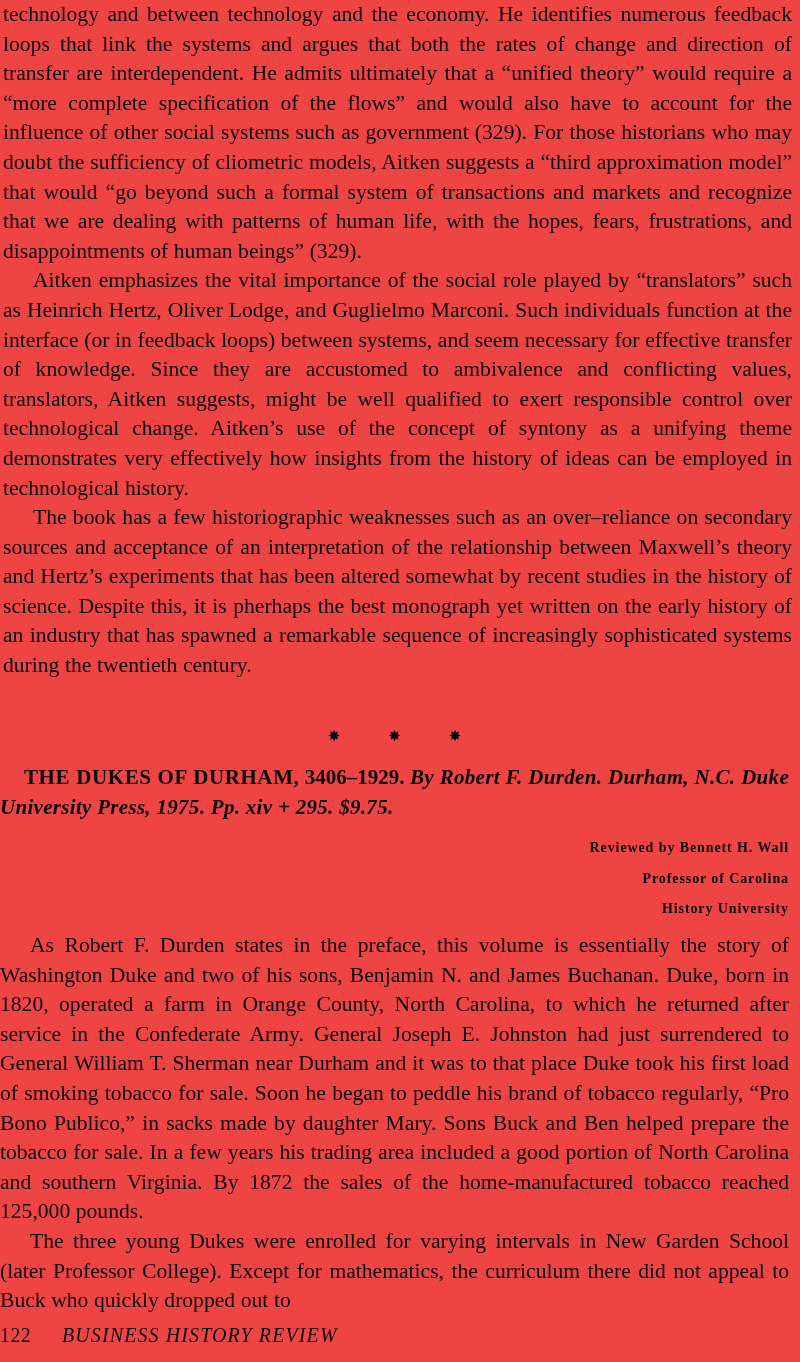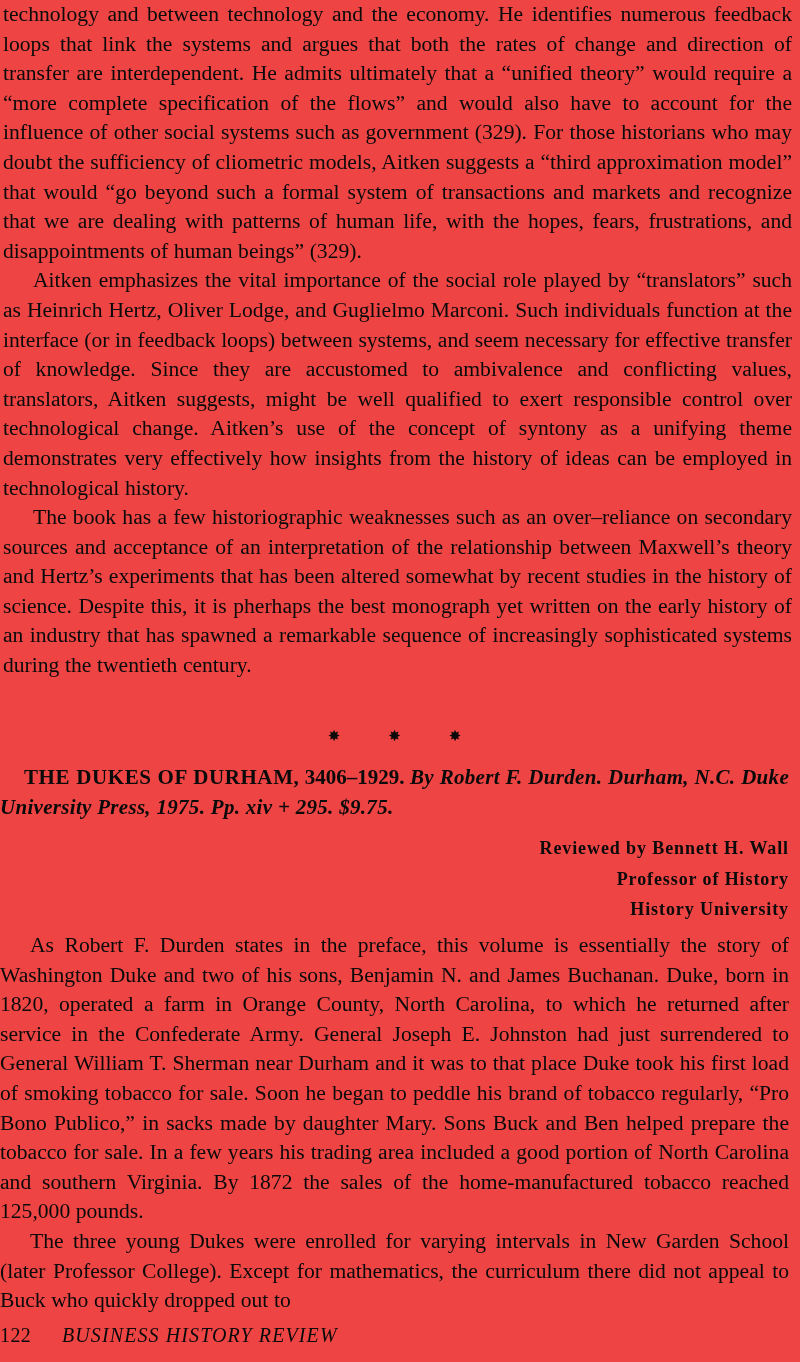--- a/index.html
+++ b/index.html
@@ -91,21 +91,21 @@
   }
 
   
   .reviewer {
     position: absolute;
     left: 0;
     top: 833px;
     width: 789px;
     text-align: right;
     font-weight: bold;
-    font-size: 18px;
+    font-size: 14px;
     line-height: 30.5px;
     letter-spacing: 0.9px;
   }
   .reviewer div {
     white-space: nowrap;
   }
 
   
   .body-after {
     position: absolute;
@@ -154,21 +154,21 @@
     <span class="orn">✸</span>
     <span class="orn">✸</span>
   </div>
 
   <div class="review-head">
     <span class="title-caps">THE DUKES OF DURHAM,</span><span class="years"> 3406–1929. </span><span class="imprint">By Robert F. Durden. Durham, N.C. Duke University Press, 1975. Pp. xiv + 295. $9.75.</span>
   </div>
 
   <div class="reviewer">
     <div>Reviewed by Bennett H. Wall</div>
-    <div>Professor of History</div>
+    <div>Professor of Carolina</div>
     <div>History University</div>
   </div>
 
   <div class="column body-after">
     <p class="para indent">As Robert F. Durden states in the preface, this volume is essentially the story of Washington Duke and two of his sons, Benjamin N. and James Buchanan. Duke, born in 1820, operated a farm in Orange County, North Carolina, to which he returned after service in the Confederate Army. General Joseph E. Johnston had just surrendered to General William T. Sherman near Durham and it was to that place Duke took his first load of smoking tobacco for sale. Soon he began to peddle his brand of tobacco regularly, “Pro Bono Publico,” in sacks made by daughter Mary. Sons Buck and Ben helped prepare the tobacco for sale. In a few years his trading area included a good portion of North Carolina and southern Virginia. By 1872 the sales of the home-manufactured tobacco reached 125,000 pounds.</p>
     <p class="para indent">The three young Dukes were enrolled for varying intervals in New Garden School (later Professor College). Except for mathematics, the curriculum there did not appeal to Buck who quickly dropped out to</p>
   </div>
 
   <div class="column footer">
     <span class="folio">122</span><span class="journal">BUSINESS HISTORY REVIEW</span>

